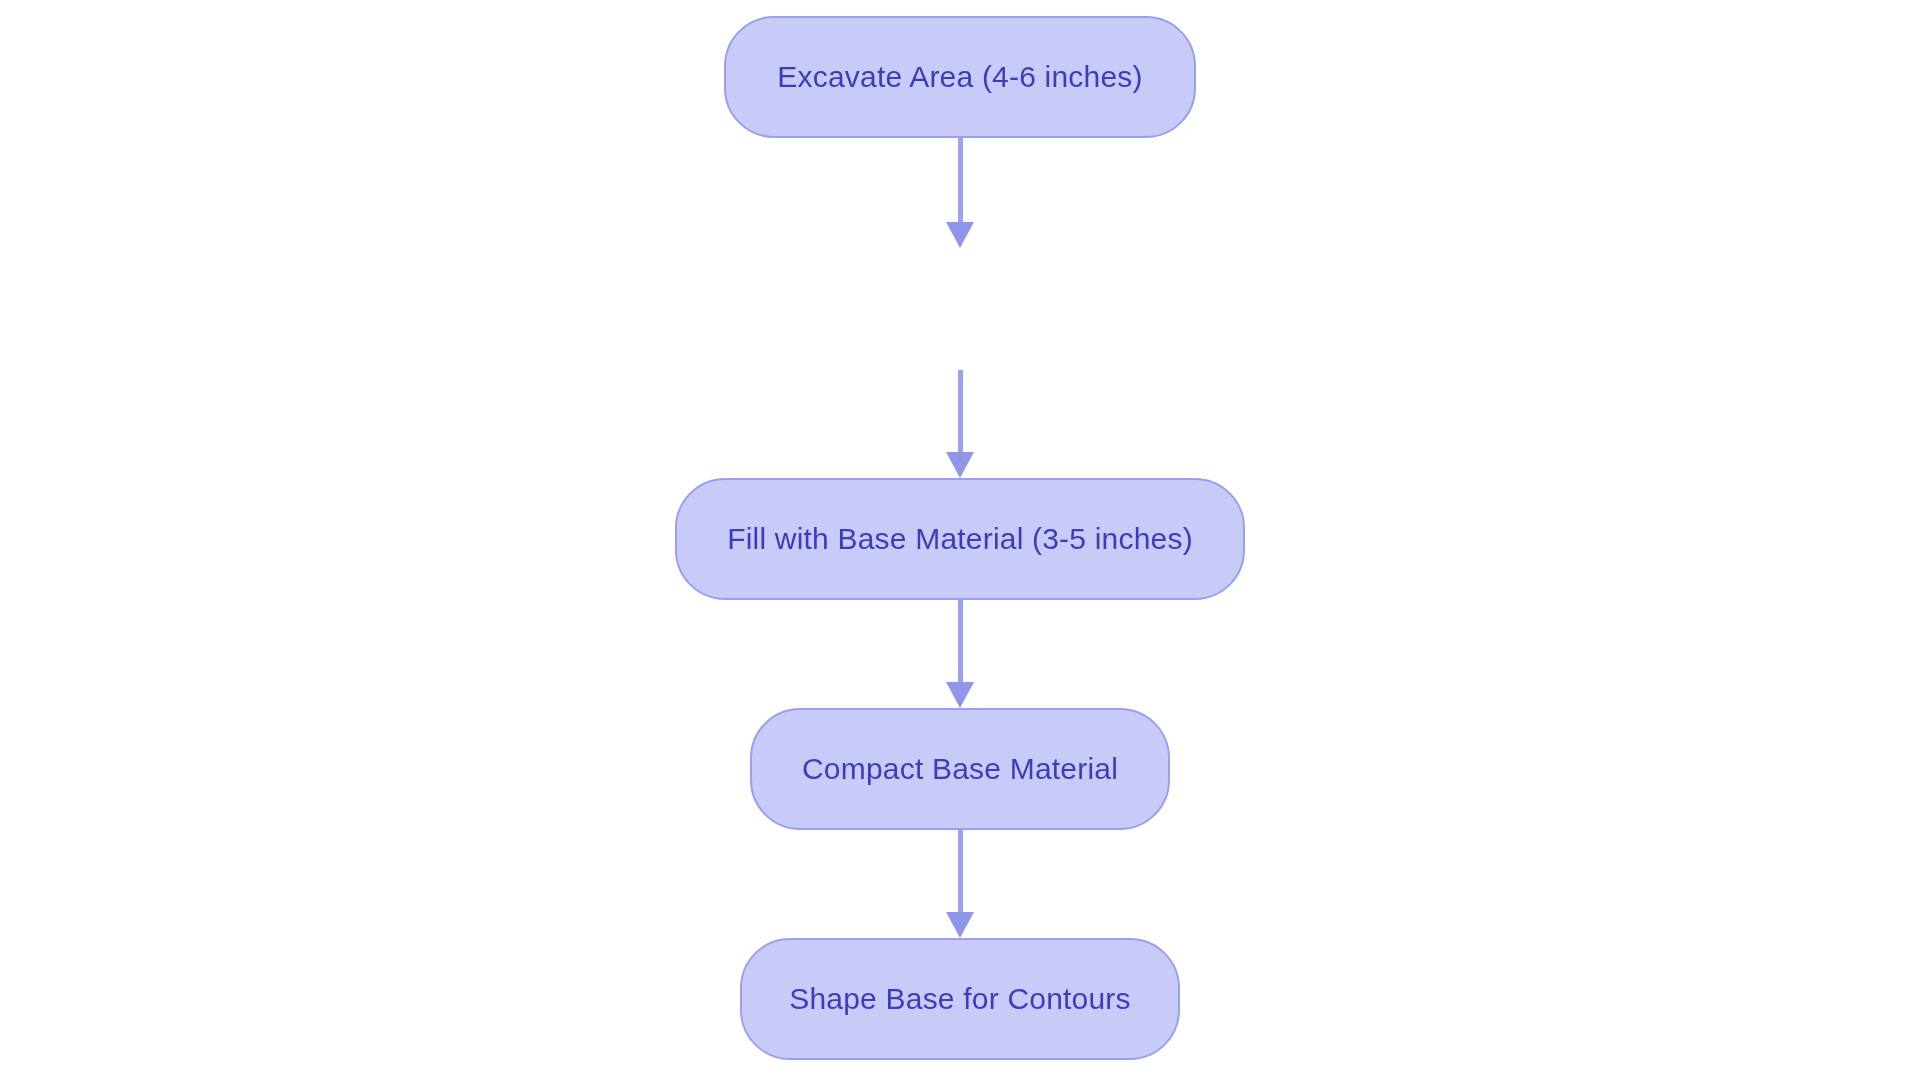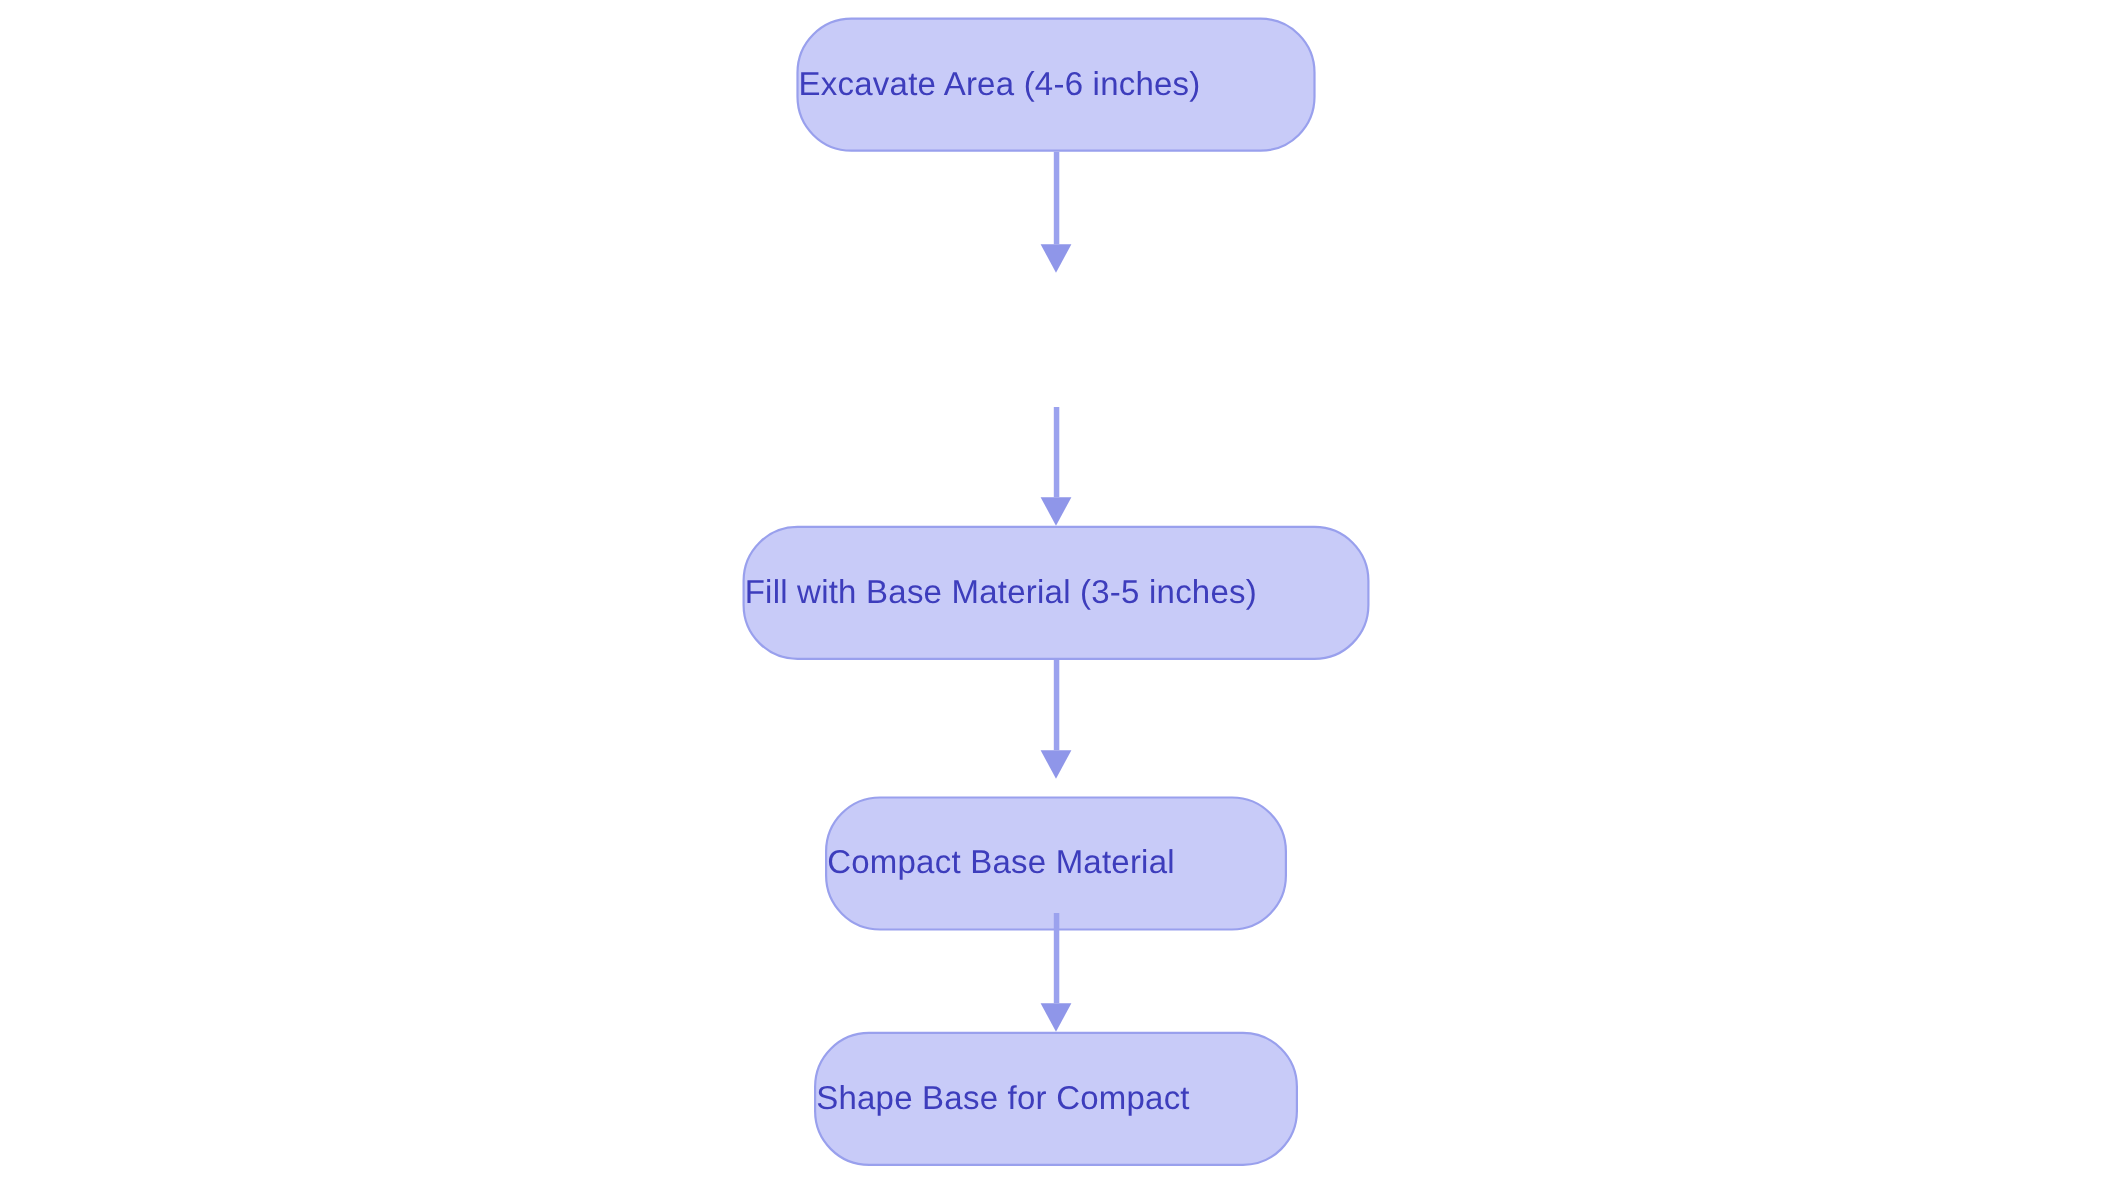--- a/index.html
+++ b/index.html
@@ -23,33 +23,33 @@
   .flow-node {
     position: absolute;
     left: 50%;
     transform: translateX(-50%);
     height: 122px;
     background: var(--node-fill);
     border: 2px solid var(--node-border);
     border-radius: 50px;
     display: flex;
     align-items: center;
-    justify-content: flex-start;
+    justify-content: center;
   }
   .flow-node .label {
     color: var(--node-text);
     font-size: 30px;
     letter-spacing: 0.2px;
     white-space: nowrap;
     text-align: center;
   }
   .node-1 { top: 16px;  width: 472px; }
   .node-2 { top: 248px; width: 654px; }
   .node-3 { top: 478px; width: 570px; }
-  .node-4 { top: 724px; width: 420px; }
+  .node-4 { top: 708px; width: 420px; }
   .node-5 { top: 938px; width: 440px; }
 
   .arrow {
     position: absolute;
     left: 50%;
     transform: translateX(-50%);
     display: flex;
     flex-direction: column;
     align-items: center;
   }
@@ -102,16 +102,16 @@
   <div class="flow-node node-4">
     <span class="label">Compact Base Material</span>
   </div>
 
   <div class="arrow arrow-4">
     <div class="arrow-line"></div>
     <div class="arrow-head"></div>
   </div>
 
   <div class="flow-node node-5">
-    <span class="label">Shape Base for Compact</span>
+    <span class="label">Shape Base for Contours</span>
   </div>
 
 </div>
 
 </body></html>

